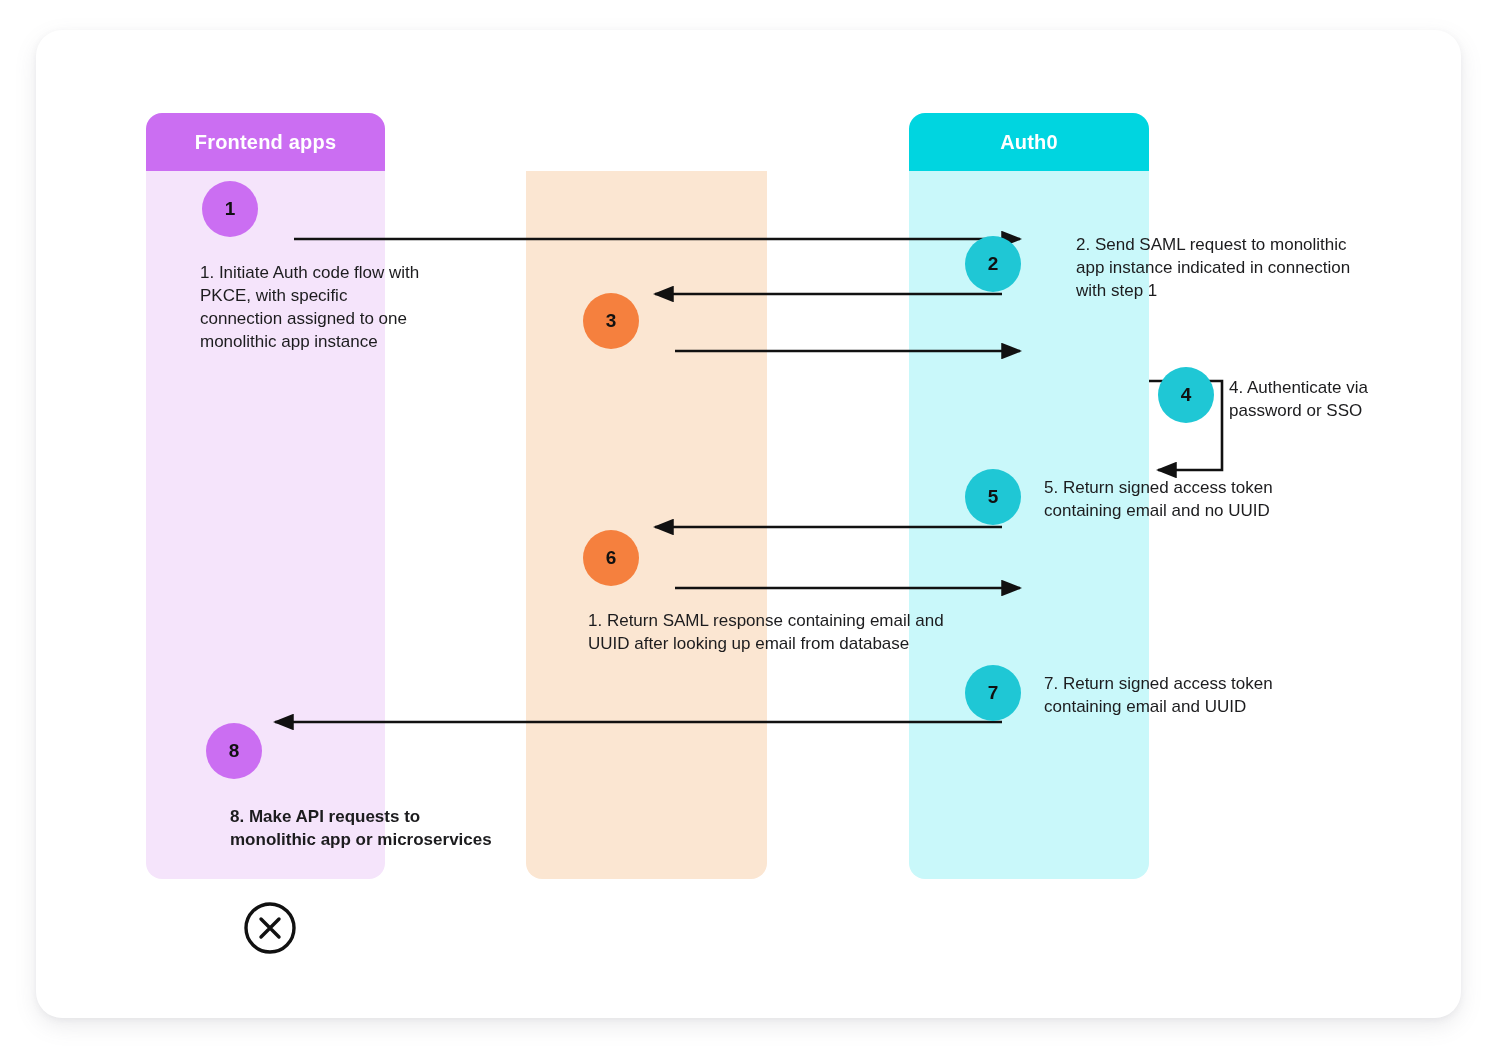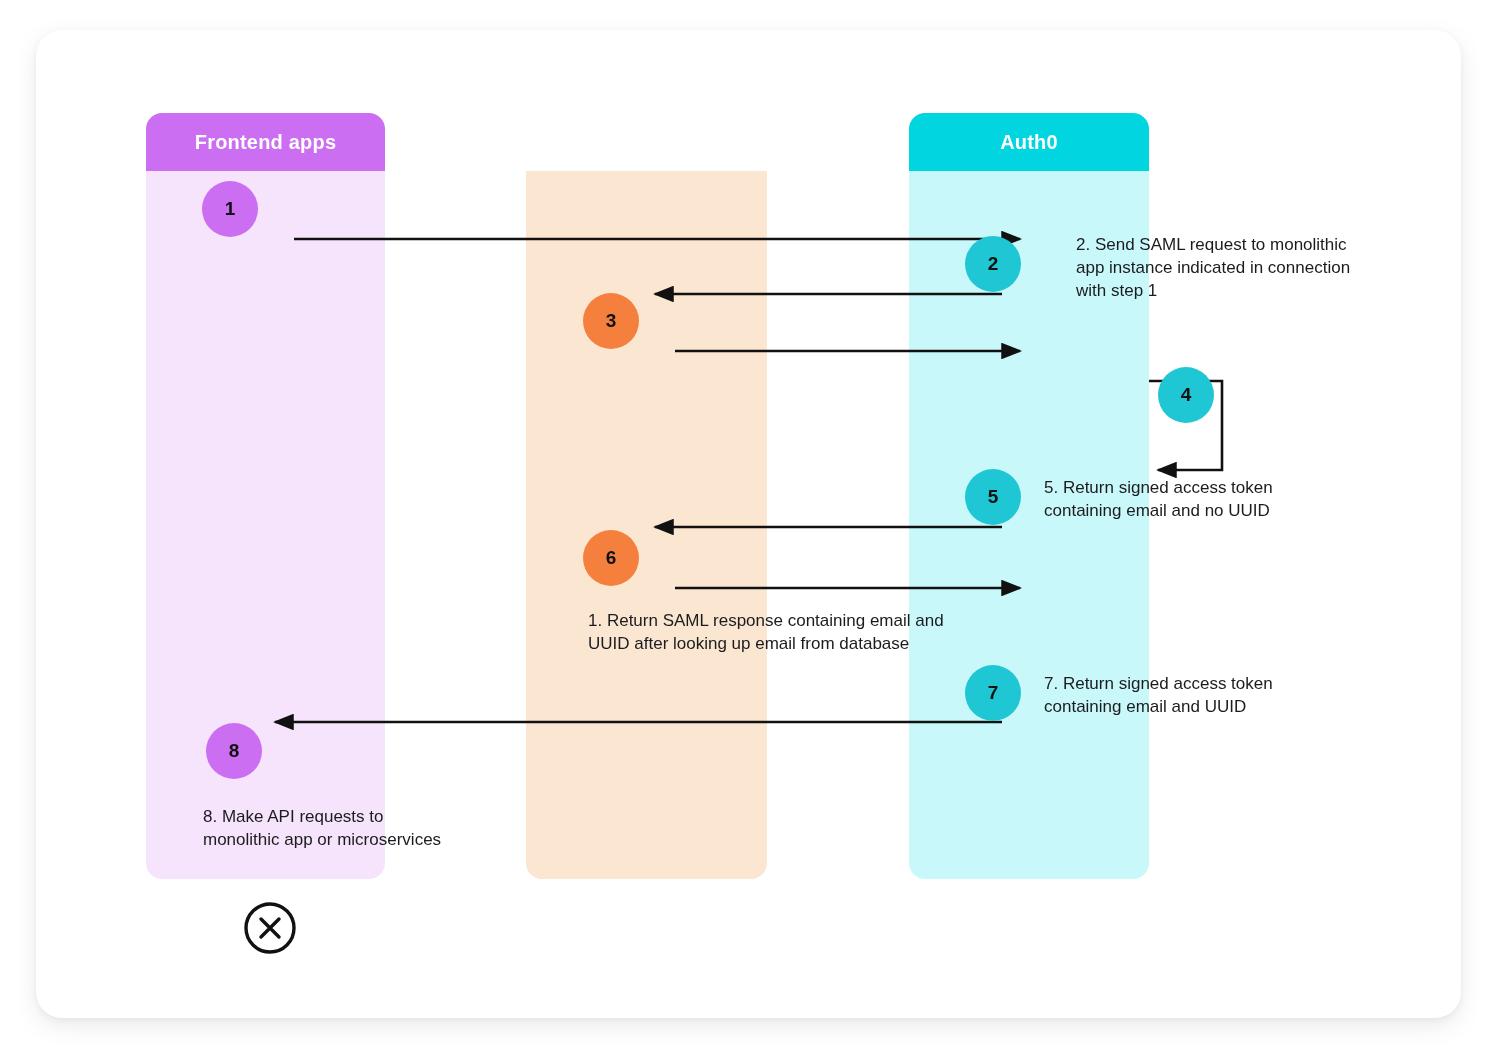--- a/index.html
+++ b/index.html
@@ -124,30 +124,36 @@
     <div class="step-circle marker-orange" style="left:547px; top:500px;">
       <span>6</span>
     </div>
     <div class="step-circle marker-teal" style="left:929px; top:635px;">
       <span>7</span>
     </div>
     <div class="step-circle marker-purple" style="left:170px; top:693px;">
       <span>8</span>
     </div>
 
+    <div class="step-text" style="left:164px; top:231px; width:280px;">1. Initiate Auth code flow with
+PKCE, with specific
+connection assigned to one
+monolithic app instance</div>
     <div class="step-text" style="left:1008px; top:203px; width:350px;margin-left:32px;">2. Send SAML request to monolithic
 app instance indicated in connection
 with step 1</div>
+    <div class="step-text" style="left:1193px; top:346px; width:190px;">4. Authenticate via
+password or SSO</div>
     <div class="step-text" style="left:1008px; top:446px; width:300px;">5. Return signed access token
 containing email and no UUID</div>
     <div class="step-text" style="left:552px; top:579px; width:440px;">1. Return SAML response containing email and
 UUID after looking up email from database</div>
     <div class="step-text" style="left:1008px; top:642px; width:300px;">7. Return signed access token
 containing email and UUID</div>
-    <div class="step-text" style="left:167px; top:775px; width:310px;">8. Make API requests to
+    <div class="step-text" style="left:194px; top:775px; width:310px;font-weight:bold;">8. Make API requests to
 monolithic app or microservices</div>
 
     <div class="end-marker">
       <svg width="52" height="52" viewBox="0 0 52 52">
         <circle cx="26" cy="26" r="24" fill="none" stroke="#111111" stroke-width="3.4"></circle>
         <path d="M 17 17 L 35 35 M 35 17 L 17 35" stroke="#111111" stroke-width="3.4" stroke-linecap="round" fill="none"></path>
       </svg>
     </div>
 
   </div>

